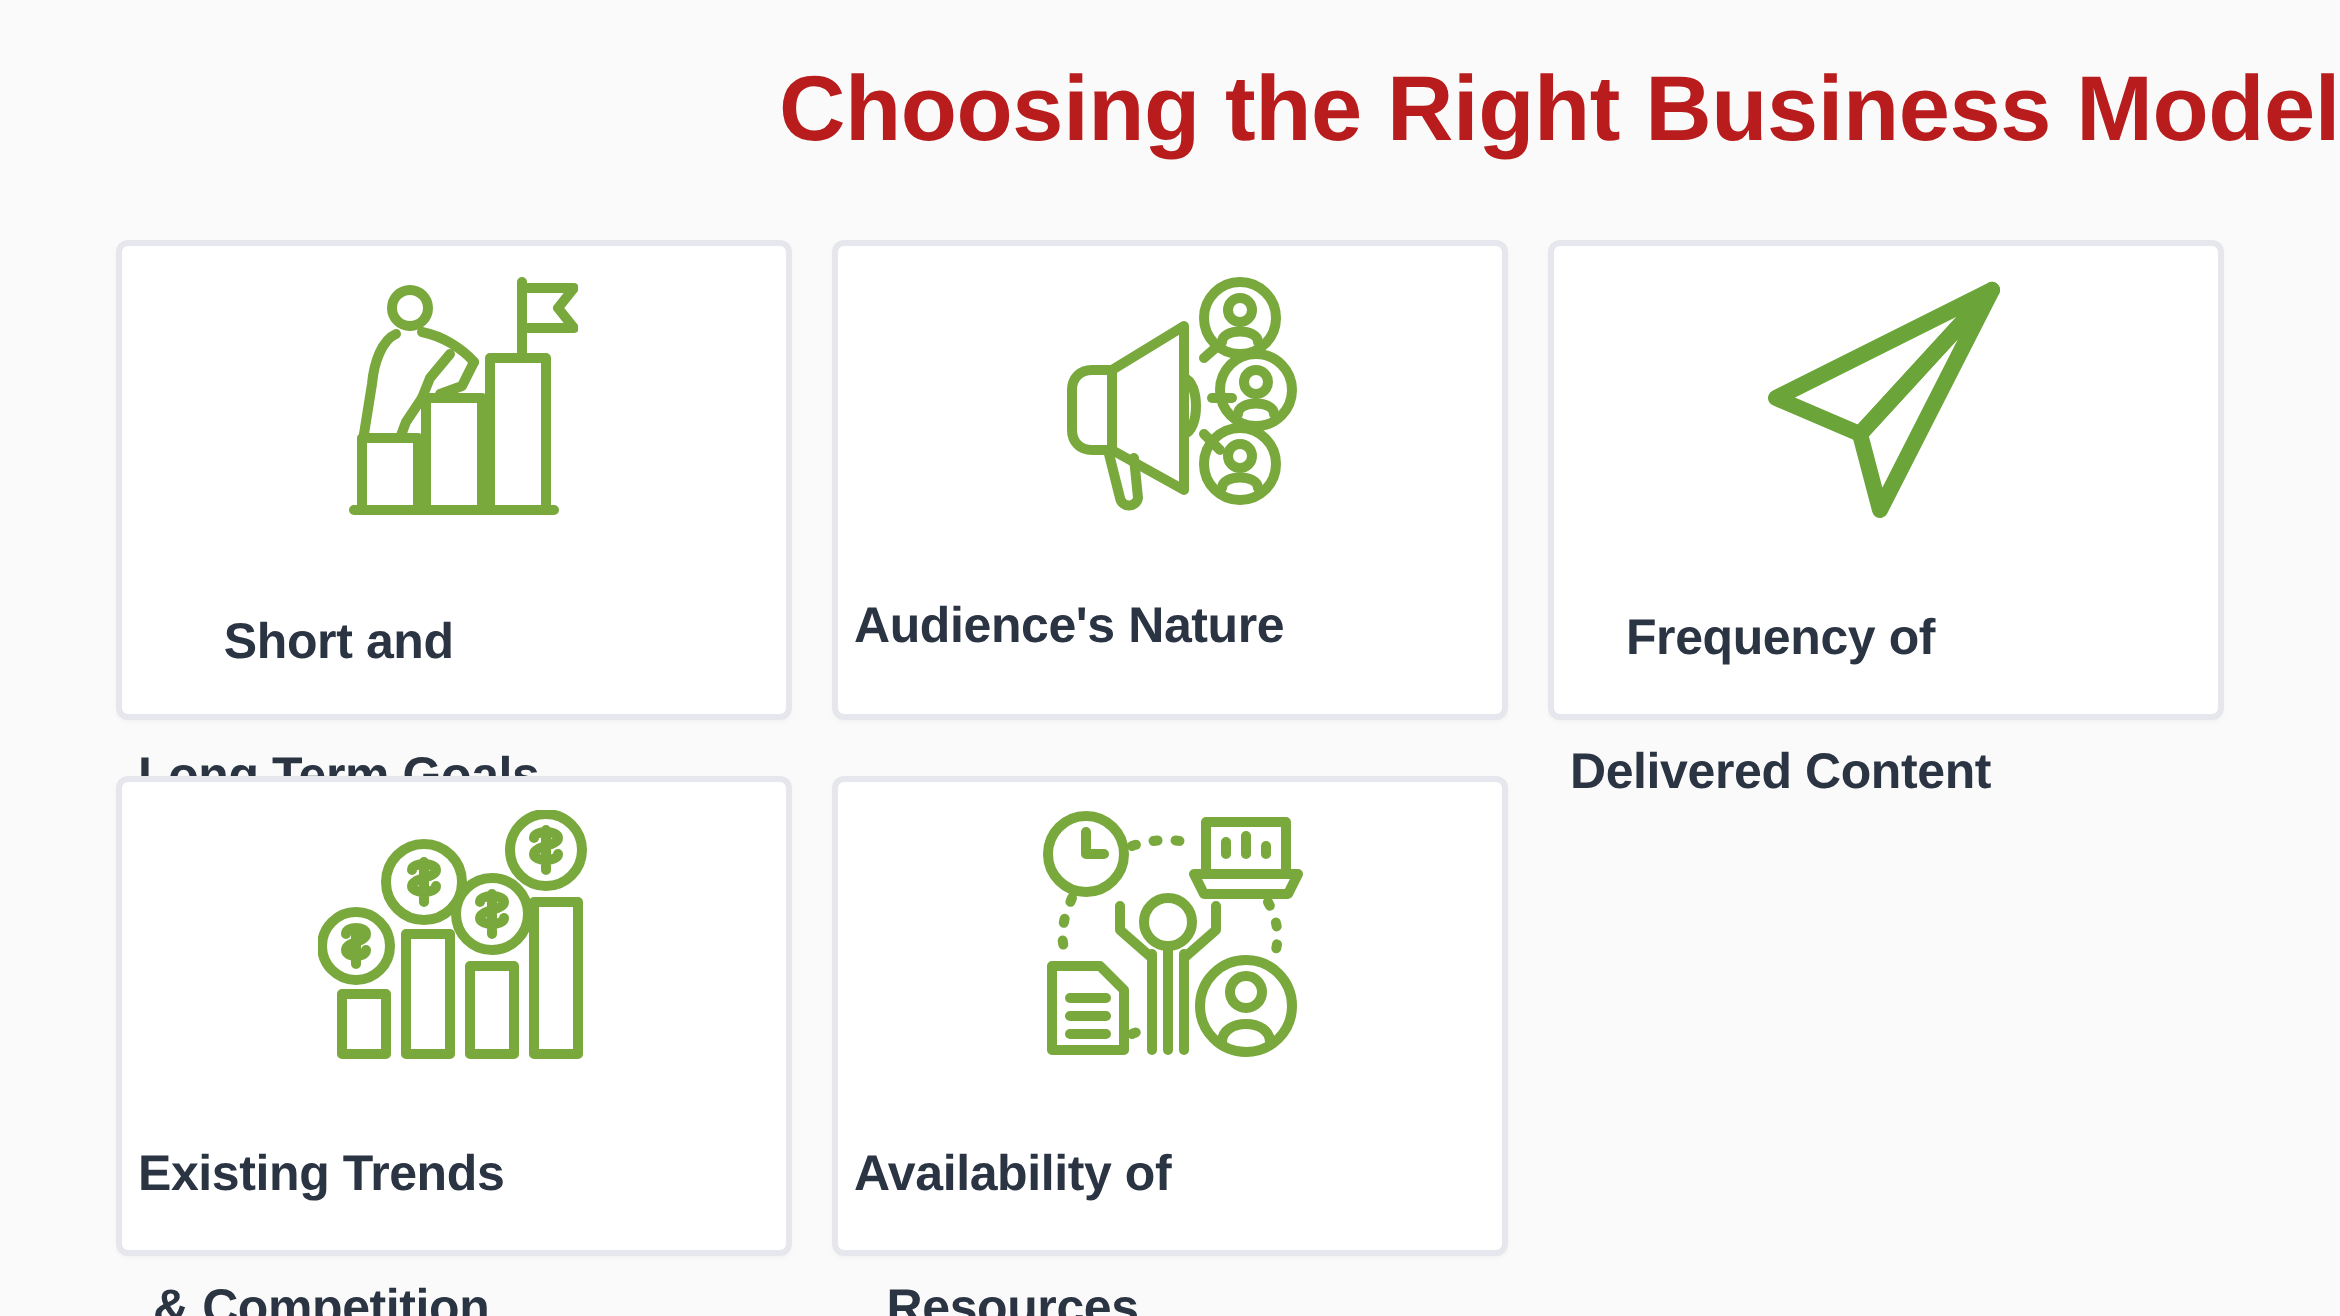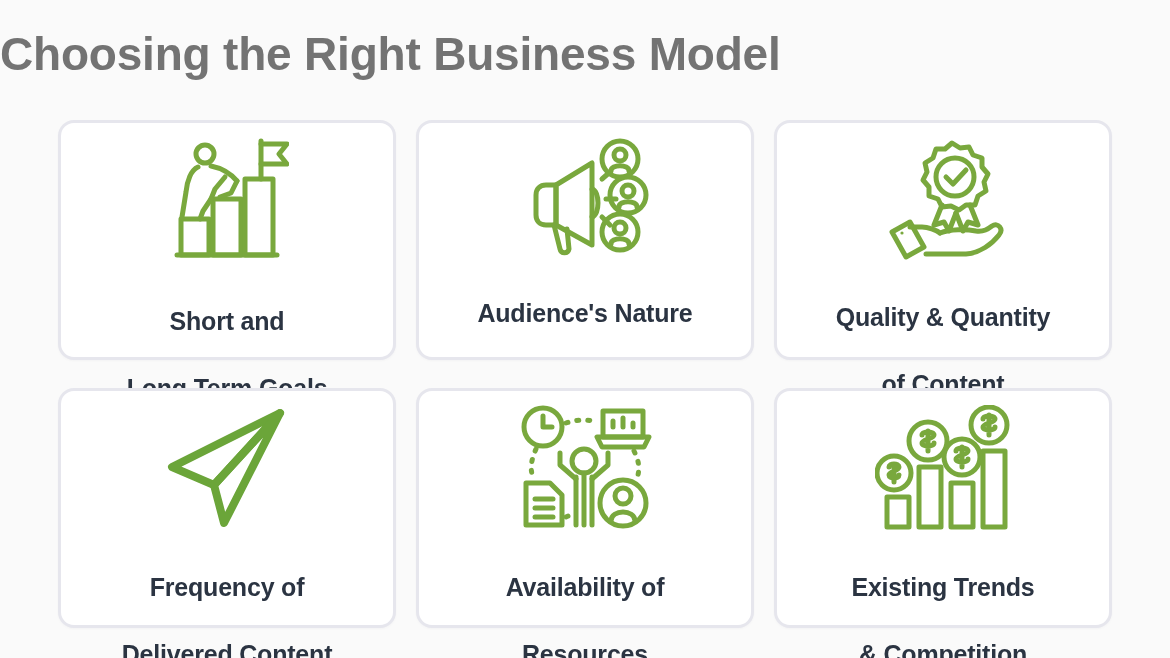--- a/index.html
+++ b/index.html
@@ -18,48 +18,48 @@
     width: 1170px;
     height: 658px;
     background: #fafafa;
     box-sizing: border-box;
   }
   .page-title {
     position: absolute;
     top: 30px;
     left: 0;
     width: 1170px;
-    text-align: left;
+    text-align: right;
     font-family: "Liberation Sans", sans-serif;
     font-size: 46px;
     font-weight: bold;
     letter-spacing: -0.2px;
-    color: #737373;
+    color: #b91c1c;
     line-height: 1.08;
     white-space: nowrap;
   }
   .grid {
     position: absolute;
     top: 120px;
     left: 58px;
     width: 1054px;
     display: grid;
     grid-template-columns: repeat(3, 338px);
     grid-template-rows: 240px 240px;
     column-gap: 20px;
     row-gap: 28px;
   }
   .card {
     background: #ffffff;
     border: 3px solid #e6e6ed;
-    border-radius: 16px;
+    border-radius: 6px;
     box-sizing: border-box;
     display: flex;
     flex-direction: column;
-    align-items: center;
+    align-items: flex-start;
     justify-content: flex-start;
     padding-top: 14px;
     box-shadow: 0 1px 2px rgba(120,120,140,0.05);
   }
   .card-icon {
     height: 130px;
     width: 100%;
     display: flex;
     align-items: center;
     justify-content: center;
@@ -147,56 +147,60 @@
           <circle cx="100" cy="95" r="18"></circle>
           <circle cx="100" cy="91" r="6"></circle>
           <path d="M91 107 C91 100 109 100 109 107"></path>
         </svg>
       </div>
       <div class="card-label">
         <span class="ln">Audience's Nature</span>
       </div>
     </div>
 
-    <div class="card">
-      <div class="card-icon">
-        <svg width="126" height="124" viewBox="0 0 126 124" fill="none" stroke="#79a83d" stroke-width="5" stroke-linecap="round" stroke-linejoin="round">
-
-          <path d="M72 6 L80 11 L89 10 L93 18 L102 21 L102 30 L108 37 L104 45 L106 54 L98 59 L95 68 L86 68 L79 73 L71 69 L62 70 L58 62 L49 59 L49 50 L43 43 L47 35 L45 26 L53 21 L56 12 L65 12 Z"></path>
-          <circle cx="75" cy="40" r="19"></circle>
-
-          <path d="M66 40 L73 47 L86 33"></path>
-
-          <path d="M62 68 L54 88 L64 85 L69 94 L76 76"></path>
-          <path d="M90 68 L98 88 L88 85 L83 94 L76 76"></path>
-
-          <path d="M60 96 C70 92 86 92 96 94 C104 95 108 92 112 89 C118 85 124 92 119 98 C112 107 100 116 86 117 L46 117"></path>
-          <path d="M60 96 C56 93 48 90 42 90 L30 90"></path>
-
-          <path d="M12 95 L30 85 L44 110 L26 120 Z"></path>
-          <circle cx="22" cy="96" r="1.6" fill="#79a83d" stroke="none"></circle>
-        </svg>
-      </div>
-      <div class="card-label">
-        <span class="ln">Quality &amp; Quantity</span>
-        <span class="ln">of Content</span>
-      </div>
-    </div>
 
     <div class="card">
       <div class="card-icon">
         <svg width="130" height="126" viewBox="0 0 130 126" fill="none" stroke="#6ba539" stroke-width="8" stroke-linecap="round" stroke-linejoin="round">
 
           <path d="M118 8 L10 62 L52 80 Z"></path>
           <path d="M118 8 L52 80 L62 118 Z"></path>
         </svg>
       </div>
       <div class="card-label">
         <span class="ln">Frequency of</span>
         <span class="ln">Delivered Content</span>
+      </div>
+    </div>
+
+    <div class="card">
+      <div class="card-icon">
+        <svg width="136" height="126" viewBox="0 0 136 126" fill="none" stroke="#79a83d" stroke-width="5" stroke-linecap="round" stroke-linejoin="round">
+
+          <rect x="12" y="92" width="22" height="30"></rect>
+          <rect x="44" y="62" width="22" height="60"></rect>
+          <rect x="76" y="78" width="22" height="44"></rect>
+          <rect x="108" y="46" width="22" height="76"></rect>
+
+          <circle cx="19" cy="68" r="17"></circle>
+          <path d="M19 59 L19 77 M14 62 C14 58 24 58 24 62 C24 66 14 66 14 70 C14 74 24 74 24 70"></path>
+
+          <circle cx="53" cy="36" r="19"></circle>
+          <path d="M53 26 L53 46 M47 30 C47 26 59 26 59 30 C59 34 47 34 47 38 C47 42 59 42 59 38"></path>
+
+          <circle cx="87" cy="52" r="18"></circle>
+          <path d="M87 42 L87 62 M81 46 C81 42 93 42 93 46 C93 50 81 50 81 54 C81 58 93 58 93 54"></path>
+
+          <circle cx="114" cy="20" r="18"></circle>
+          <path d="M114 10 L114 30 M108 14 C108 10 120 10 120 14 C120 18 108 18 108 22 C108 26 120 26 120 22"></path>
+        </svg>
+      </div>
+      <div class="card-label">
+        <span class="ln">Existing Trends</span>
+        <span class="ln">&amp; Competition</span>
       </div>
     </div>
 
     <div class="card">
       <div class="card-icon">
         <svg width="134" height="126" viewBox="0 0 134 126" fill="none" stroke="#79a83d" stroke-width="5" stroke-linecap="round" stroke-linejoin="round">
 
           <circle cx="25" cy="22" r="19"></circle>
           <path d="M25 11 L25 22 L34 22"></path>
 
@@ -227,42 +231,14 @@
           <path d="M116 46 C122 58 122 66 118 76" stroke-dasharray="2 9"></path>
           <path d="M48 112 C52 110 56 110 58 112" stroke-dasharray="2 9"></path>
         </svg>
       </div>
       <div class="card-label">
         <span class="ln">Availability of</span>
         <span class="ln">Resources</span>
       </div>
     </div>
 
-    <div class="card">
-      <div class="card-icon">
-        <svg width="136" height="126" viewBox="0 0 136 126" fill="none" stroke="#79a83d" stroke-width="5" stroke-linecap="round" stroke-linejoin="round">
-
-          <rect x="12" y="92" width="22" height="30"></rect>
-          <rect x="44" y="62" width="22" height="60"></rect>
-          <rect x="76" y="78" width="22" height="44"></rect>
-          <rect x="108" y="46" width="22" height="76"></rect>
-
-          <circle cx="19" cy="68" r="17"></circle>
-          <path d="M19 59 L19 77 M14 62 C14 58 24 58 24 62 C24 66 14 66 14 70 C14 74 24 74 24 70"></path>
-
-          <circle cx="53" cy="36" r="19"></circle>
-          <path d="M53 26 L53 46 M47 30 C47 26 59 26 59 30 C59 34 47 34 47 38 C47 42 59 42 59 38"></path>
-
-          <circle cx="87" cy="52" r="18"></circle>
-          <path d="M87 42 L87 62 M81 46 C81 42 93 42 93 46 C93 50 81 50 81 54 C81 58 93 58 93 54"></path>
-
-          <circle cx="114" cy="20" r="18"></circle>
-          <path d="M114 10 L114 30 M108 14 C108 10 120 10 120 14 C120 18 108 18 108 22 C108 26 120 26 120 22"></path>
-        </svg>
-      </div>
-      <div class="card-label">
-        <span class="ln">Existing Trends</span>
-        <span class="ln">&amp; Competition</span>
-      </div>
-    </div>
-
   </div>
 </div>
 
 </body></html>

